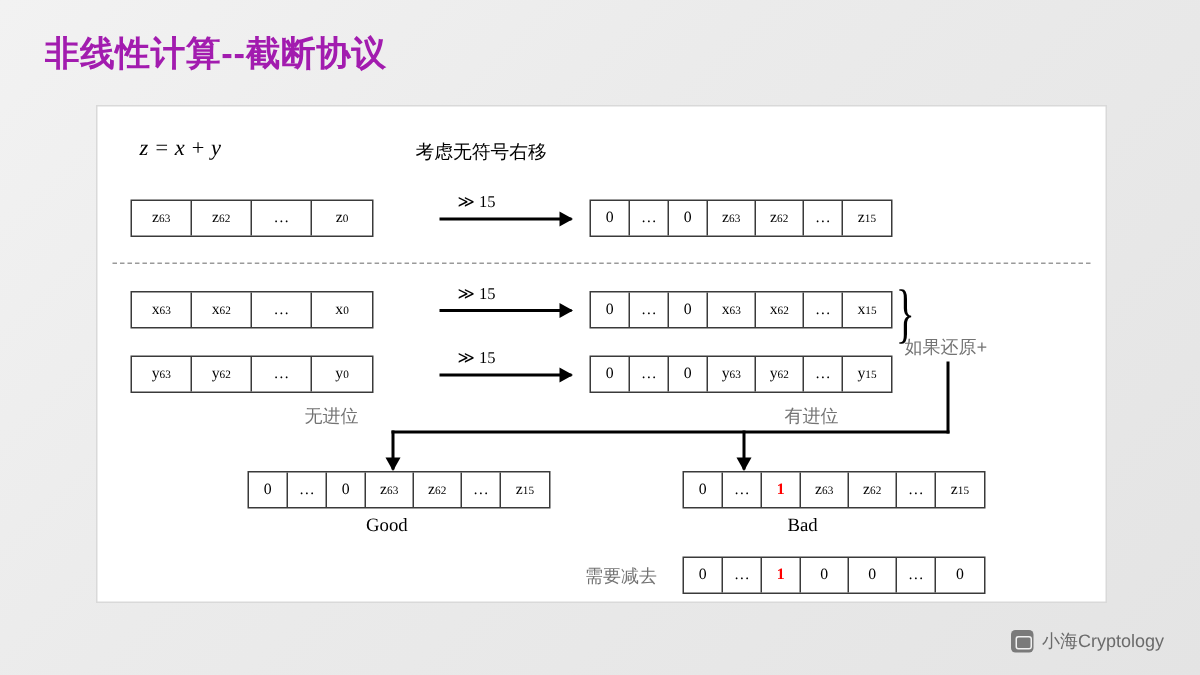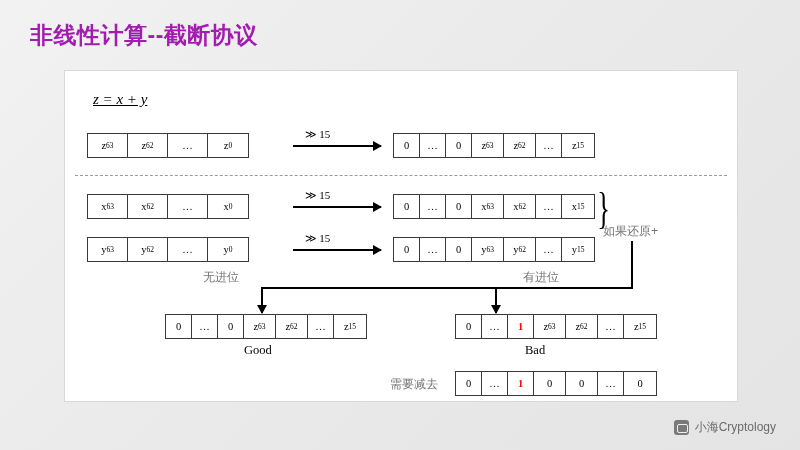--- a/index.html
+++ b/index.html
@@ -33,21 +33,20 @@
     border: 1px solid #d9d9d9;
   }
   .eq {
     position: absolute;
     left: 28px;
     top: 20px;
     font-family: "Liberation Serif", serif;
     font-style: italic;
     font-size: 15px;
     color: #000;
-    text-decoration: underline;
   }
   .note-shift {
     position: absolute;
     left: 212px;
     top: 22px;
     font-size: 12.5px;
     color: #000;
   }
   .divider {
     position: absolute;
@@ -173,20 +172,21 @@
   }
 </style>
 </head>
 <body>
 
 <div class="slide-title">非线性计算--截断协议</div>
 
 <div class="panel">
 
   <div class="eq">z = x + y</div>
+  <div class="note-shift">考虑无符号右移</div>
 
   <div class="bitrow" style="left:22px; top:62px;">
     <div class="cell" style="width:40px">z<sub>63</sub></div>
     <div class="cell" style="width:40px">z<sub>62</sub></div>
     <div class="cell" style="width:40px">…</div>
     <div class="cell" style="width:40px">z<sub>0</sub></div>
   </div>
 
   <div class="arrow-label" style="left:240px; top:57px;">≫ 15</div>
   <div class="arrow" style="left:228px; top:74px; width:88px;"></div>

